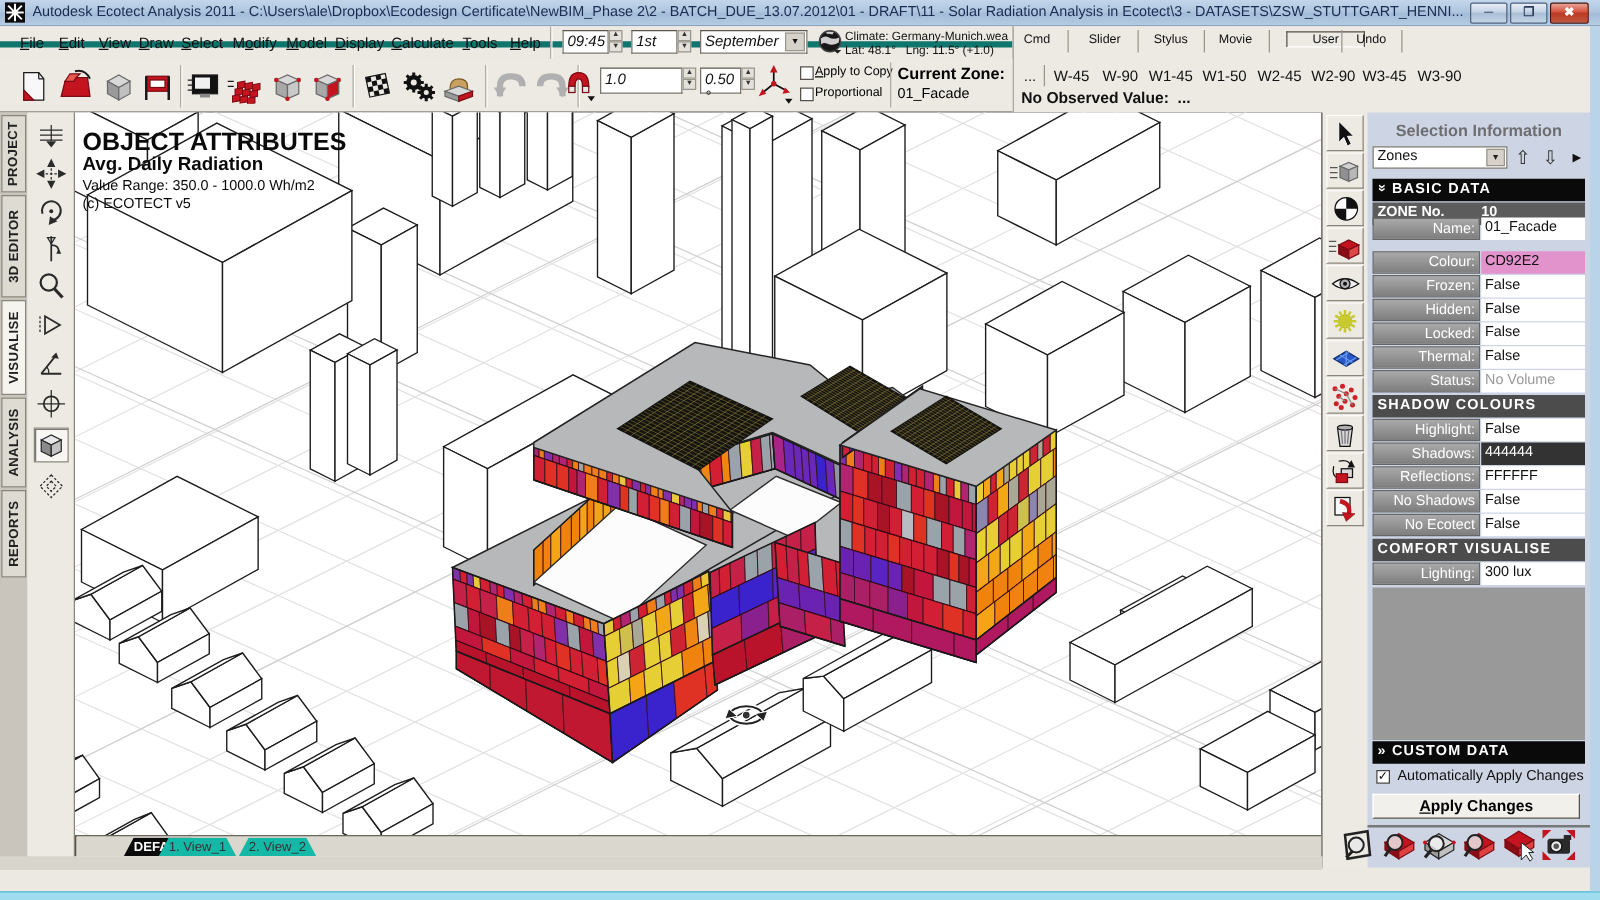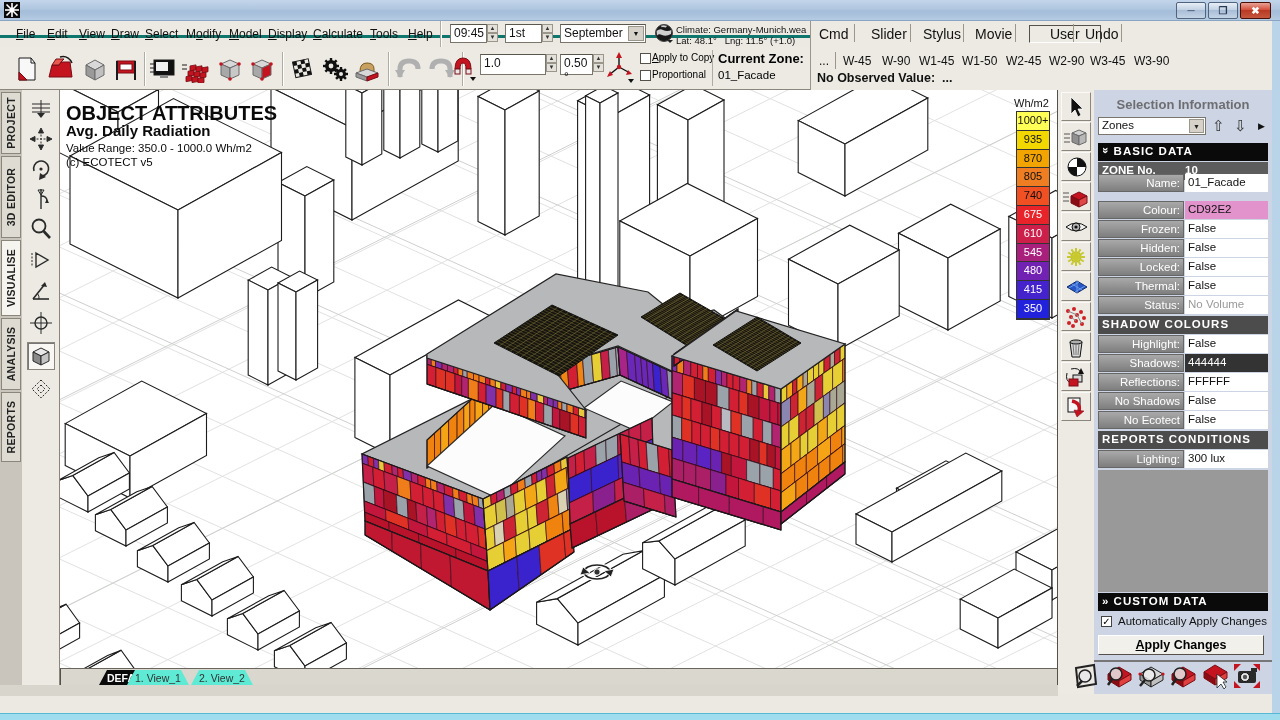--- a/index.html
+++ b/index.html
@@ -13,32 +13,32 @@
   border-bottom:1px solid #8aa5c4; }
 #title-icon { left:4px; top:2px; width:16px; height:16px; background:#0a0a0a; }
 #title-text { left:26px; top:4px; width:1145px; font-size:11.5px; color:#1a2c52; white-space:nowrap; overflow:hidden; }
 .winbtn { top:2px; width:30px; height:17px; border-radius:2px;
   border:1px solid #50647e; background:linear-gradient(#e8eef6,#c2d2e4 45%,#a9bed6 50%,#c4d4e6);
   color:#2a3a55; text-align:center; font-size:10px; line-height:15px; font-weight:bold; }
 #btn-close { background:linear-gradient(#e8a295,#d4503c 45%,#b83a24 50%,#c4573c);
   border:1px solid #4a1008; color:#fff; width:31px; }
 
 
-#menubar { left:0; top:21px; width:810px; height:17px; background:#eceae3; border-bottom:3px solid #0f766e; }
+#menubar { left:0; top:21px; width:810px; height:17px; background:#eceae3; border-bottom:5px solid #0f766e; }
 .menu-item { position:absolute; top:6px; font-size:12px; color:#111; white-space:nowrap; }
 .menu-item span { text-decoration:underline; }
 #topright { left:810px; top:21px; width:462px; height:69px; background:#eceae3; border-left:1px solid #9a968c; }
-.cmdbtn { position:absolute; top:5px; font-size:14px; color:#111; white-space:nowrap; }
+.cmdbtn { position:absolute; top:5px; font-size:10px; color:#111; white-space:nowrap; }
 .cmdsep { position:absolute; top:3px; width:1px; height:18px; background:#9a9689; }
 .wbtn { position:absolute; top:33px; font-size:12px; color:#111; white-space:nowrap; }
 #noobs { position:absolute; left:6px; top:50px; font-size:12.5px; font-weight:bold; color:#111; }
 
 
 #toolbar { left:0; top:47px; width:810px; height:43px; background:#eceae3; border-bottom:1px solid #8a867c; }
-.field { position:absolute; background:#fff; border:1px solid #7a766c; border-top-color:#5a564c; font-size:12px; color:#111; padding:1px 0 0 3px; }
+.field { position:absolute; background:#fff; border:1px solid #7a766c; border-top-color:#5a564c; font-size:12px; color:#111; padding:1px 0 0 3px;font-style:italic; }
 .spin { position:absolute; width:11px; height:19px; }
 .spin div { height:9px; background:#e4e1da; border:1px solid #9a968c; font-size:6px; line-height:7px; text-align:center; color:#333; }
 
 
 #lefttabs { left:0; top:90px; width:22px; height:604px; background:#c9c5bc; }
 .vtab { position:absolute; left:1px; width:20px; background:#dedbd2; border:1px solid #8a867c;
   display:flex; align-items:center; justify-content:center; }
 .vtab div { transform:rotate(-90deg); font-size:10.5px; font-weight:bold; color:#222; white-space:nowrap; letter-spacing:0.3px; }
 .vtab.active { background:#f6f4ef; }
 
@@ -69,21 +69,21 @@
 .prow { position:absolute; left:4px; width:170px; height:19px; font-size:11.5px; }
 .plabel { position:absolute; left:0; top:0; width:86px; height:18px; background:linear-gradient(#a9a9a9,#7e7e7e); color:#fff; text-align:right; padding:2px 3px 0 0; border:1px solid #666; }
 .pval { position:absolute; left:87px; top:0; width:83px; height:18px; background:#fff; color:#111; padding:2px 0 0 3px; }
 #applybtn { position:absolute; left:4px; top:545px; width:166px; height:20px; background:#f2f0eb;
   border:1px solid; border-color:#fff #55514a #55514a #fff; text-align:center; font-size:12.5px; font-weight:bold; padding-top:2px; }
 #applybtn u { text-decoration:underline; }
 
 
 #viewtabs { left:60px; top:668px; width:997px; height:17px; background:#dad7cf; border-left:1px solid #55514a; border-top:1px solid #6a665e; }
 .vt { position:absolute; top:1px; height:15px; font-size:10.5px; padding:2px 4px 0 8px; color:#333; white-space:nowrap;
-  clip-path:polygon(8px 0, calc(100% - 8px) 0, 100% 100%, 0 100%); background:#5eead4; }
+  clip-path:polygon(8px 0, calc(100% - 8px) 0, 100% 100%, 0 100%); background:#14b8a6; }
 .vt.active { background:#0a0a0a; color:#fff; font-weight:bold;margin-left:36px; }
 #belowtabs { left:0; top:685px; width:1058px; height:11px; background:#d8d5cd; }
 #statusbar { left:0; top:696px; width:1280px; height:17px; background:#eceae3; border-top:1px solid #fff; font-size:11.5px; color:#111; }
 .stsep { position:absolute; top:1px; width:2px; height:15px; border-left:1px solid #9a968c; border-right:1px solid #fff; }
 #taskstrip { left:0; top:713px; width:1280px; height:7px; background:#9edcee; border-top:1px solid #56b8d4; }
 #rightedge { left:1272px; top:21px; width:8px; height:692px; background:#b9d3e8; }
 </style>
 </head>
 <body>
 <div id="app">
@@ -92,20 +92,21 @@
   <svg class="abs" id="title-icon" viewBox="0 0 16 16">
       <rect width="16" height="16" fill="#0a0a0a"></rect>
       <g stroke="#fff" stroke-width="1.6">
         <line x1="8" y1="1" x2="8" y2="15"></line>
         <line x1="1" y1="8" x2="15" y2="8"></line>
         <line x1="2.5" y1="2.5" x2="13.5" y2="13.5"></line>
         <line x1="13.5" y1="2.5" x2="2.5" y2="13.5"></line>
       </g>
       <circle cx="8" cy="8" r="2.4" fill="#fff"></circle>
     </svg>
+  <div class="abs" id="title-text">Autodesk Ecotect Analysis 2011 - C:\Users\ale\Dropbox\Ecodesign Certificate\NewBIM_Phase 2\2 - BATCH_DUE_13.07.2012\01 - DRAFT\11 - Solar Radiation Analysis in Ecotect\3 - DATASETS\ZSW_STUTTGART_HENNI...</div>
   <div class="abs winbtn" style="left:1176px;">─</div>
   <div class="abs winbtn" style="left:1208px;">❐</div>
   <div class="abs winbtn" id="btn-close" style="left:1240px;">✖</div>
 
   <div class="abs" id="menubar">
     <div class="menu-item" style="left:16px"><span>F</span>ile</div>
     <div class="menu-item" style="left:47px"><span>E</span>dit</div>
     <div class="menu-item" style="left:79px"><span>V</span>iew</div>
     <div class="menu-item" style="left:111px"><span>D</span>raw</div>
     <div class="menu-item" style="left:145px"><span>S</span>elect</div>
@@ -1128,36 +1129,20 @@
 <polygon points="28,14 31,6 21,8" fill="#222" stroke="#fff" stroke-width="0.8"></polygon>
 </g>
       <g font-family="Liberation Sans, sans-serif" fill="#0a0a0a">
 <text x="66" y="120" font-size="20" font-weight="bold">OBJECT ATTRIBUTES</text>
 <text x="66" y="136" font-size="15" font-weight="bold">Avg. Daily Radiation</text>
 <text x="66" y="152" font-size="11.5">Value Range: 350.0 - 1000.0 Wh/m2</text>
 <text x="66" y="166" font-size="11.5">(c) ECOTECT v5</text>
 </g>
     </svg>
 
-  <div class="abs" id="legend">
-    <div class="lt">Wh/m2</div>
-    <div style="border:1px solid #333;margin-left:2px;width:34px;background:#333">
-      <div class="sw" style="background:#ffff55">1000+</div>
-      <div class="sw" style="background:#f2d800">935</div>
-      <div class="sw" style="background:#f2a400">870</div>
-      <div class="sw" style="background:#ef7d22">805</div>
-      <div class="sw" style="background:#f05022">740</div>
-      <div class="sw" style="background:#e8242a;color:#fff">675</div>
-      <div class="sw" style="background:#cc1f4a;color:#fff">610</div>
-      <div class="sw" style="background:#a81f7c;color:#fff">545</div>
-      <div class="sw" style="background:#7222b2;color:#fff">480</div>
-      <div class="sw" style="background:#4422cc;color:#fff">415</div>
-      <div class="sw" style="background:#2222dd;color:#fff">350</div>
-    </div>
-  </div>
 
   <div class="abs" id="righticons">
       <div class="ricon" style="top:2px">
         <svg width="26" height="24" viewBox="0 0 26 24">
           <polygon points="8,2 8,19 12,15 15,22 18,20 15,14 20,14" fill="#111" stroke="#fff" stroke-width="0.8"></polygon>
         </svg>
       </div>
       <div class="ricon" style="top:32px">
         <svg width="26" height="24" viewBox="0 0 26 24">
           <polygon points="9,8 16,5 23,8 16,11" fill="#d0d0d0" stroke="#6a6a6a"></polygon>
@@ -1327,21 +1312,21 @@
         <div class="pval">FFFFFF</div>
       </div>
     <div class="prow" style="top:302px">
         <div class="plabel">No Shadows</div>
         <div class="pval">False</div>
       </div>
     <div class="prow" style="top:321px">
         <div class="plabel">No Ecotect</div>
         <div class="pval">False</div>
       </div>
-    <div class="secbar" style="top:341px;background:#4c4c4c">REPORTS CONDITIONS</div>
+    <div class="secbar" style="top:341px;background:#4c4c4c">COMFORT VISUALISE</div>
     <div class="prow" style="top:360px">
         <div class="plabel">Lighting:</div>
         <div class="pval">300 lux</div>
       </div>
     <div class="abs" style="left:4px;top:380px;width:170px;height:122px;background:#999"></div>
     <div class="secbar" style="top:503px;background:#0a0a0a">» CUSTOM DATA</div>
     <div class="abs" style="left:7px;top:526px;width:11px;height:11px;background:#fff;border:1px solid #444;font-size:10px;line-height:10px;text-align:center">✓</div>
     <div class="abs" style="left:24px;top:525px;font-size:11.5px;color:#111">Automatically Apply Changes</div>
     <div id="applybtn"><u>A</u>pply Changes</div>
     <div class="abs" style="left:0px;top:570px;width:178px;height:2px;background:#777"></div>

